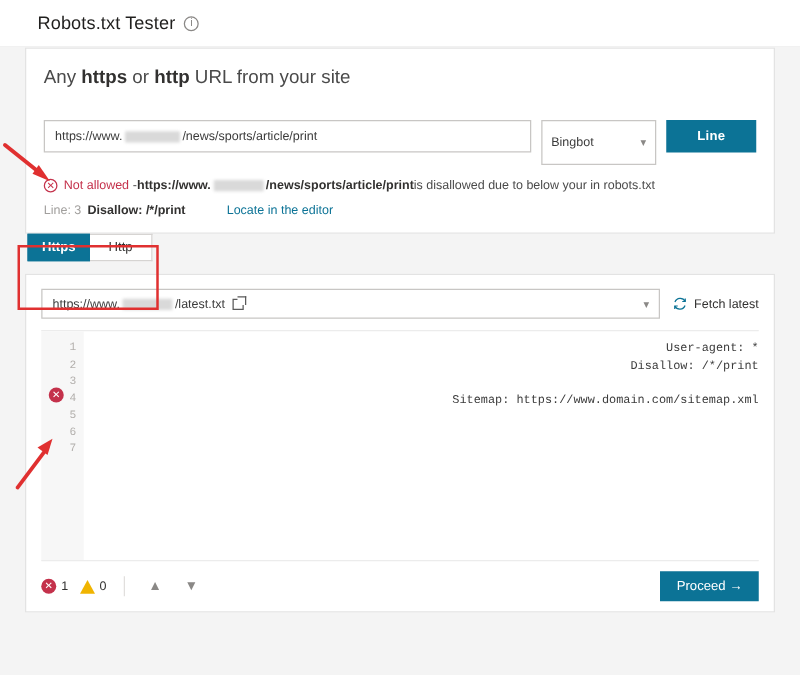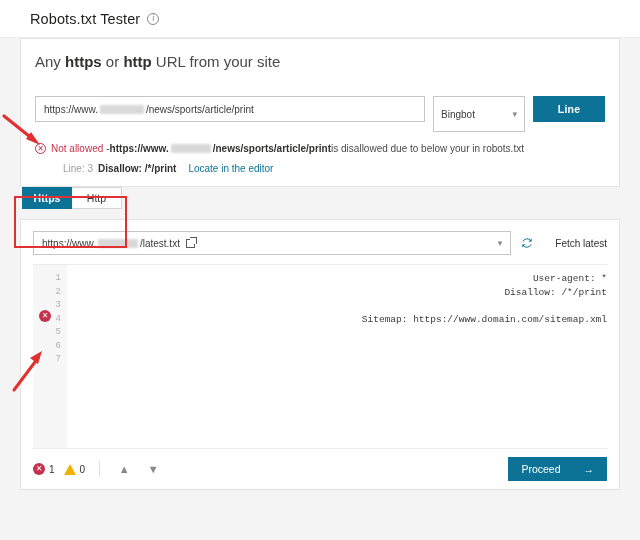--- a/index.html
+++ b/index.html
@@ -82,23 +82,23 @@
     border: 1.3px solid #c4314b; color: #c4314b;
     display: inline-flex; align-items: center; justify-content: center;
     font-size: 8px; line-height: 1; margin-right: 5px; flex: 0 0 auto;
   }
   .not-allowed { color: #c4314b; font-weight: normal; margin-right: 3px; }
   .result-url { font-weight: bold; color: #323130; }
   .line-row {
     display: flex; align-items: center; gap: 5px;
     margin-top: 9px; margin-bottom: 2px; font-size: 10px;
   }
-  .line-muted { color: #a19f9d; margin-left: 28px; }
+  .line-muted { color: #a19f9d; }
   .line-rule { font-weight: bold; color: #323130; }
-  .link { color: #0c7396; margin-left: 7px; cursor: pointer; }
+  .link { color: #0c7396; margin-left: 28px; cursor: pointer; }
 
   
   .tabs { display: flex; margin: 0 0 0 22px; }
   .tab {
     width: 50px; height: 22px; font-size: 10.5px;
     display: flex; align-items: center; justify-content: center;
     border: 1px solid #d6d4d2; cursor: pointer;
   }
   .tab.active { background: #0c7396; color: #fff; border-color: #0c7396; font-weight: bold; }
   .tab.inactive { background: #fff; color: #323130; border-left: none; }
@@ -116,21 +116,21 @@
   .ext-icon {
     margin-left: 6px; width: 9px; height: 9px;
     border: 1px solid #5a5a5a; position: relative; display: inline-block;
   }
   .ext-icon::after {
     content: ""; position: absolute; right: -3px; top: -3px;
     width: 6px; height: 6px; border-top: 1px solid #5a5a5a;
     border-right: 1px solid #5a5a5a; background: #fff;
   }
   .fetch {
-    display: flex; align-items: center; gap: 22px;
+    display: flex; align-items: center; gap: 5px;
     font-size: 10px; color: #323130; cursor: pointer; white-space: nowrap;
   }
   .fetch-icon { width: 12px; height: 12px; color: #0c7396; }
 
   
   .code-wrap {
     position: relative; display: flex;
     border-top: 1px solid #ececec; border-bottom: 1px solid #ececec;
     margin: 0 12px; height: 185px; background: #fff;
   }
@@ -173,21 +173,21 @@
     border-right: 6px solid transparent; border-bottom: 11px solid #f0b400;
   }
   .divider { width: 1px; height: 16px; background: #e1dfdd; margin: 0 5px; }
   .navbtn {
     width: 20px; height: 20px; display: flex; align-items: center;
     justify-content: center; color: #8a8886; font-size: 11px; cursor: pointer;
   }
   .spacer { flex: 1 1 auto; }
   .proceed-btn {
     height: 24px; padding: 0 13px; background: #0c7396; color: #fff;
-    font-size: 10.5px; display: flex; align-items: center; gap: 23px;
+    font-size: 10.5px; display: flex; align-items: center; gap: 3px;
     border: none; cursor: pointer;
   }
 
   
   .anno { position: absolute; pointer-events: none; }
   .anno-box {
     position: absolute; border: 2px solid #e03030;
     left: 14px; top: 196px; width: 113px; height: 52px;
   }
 </style>

